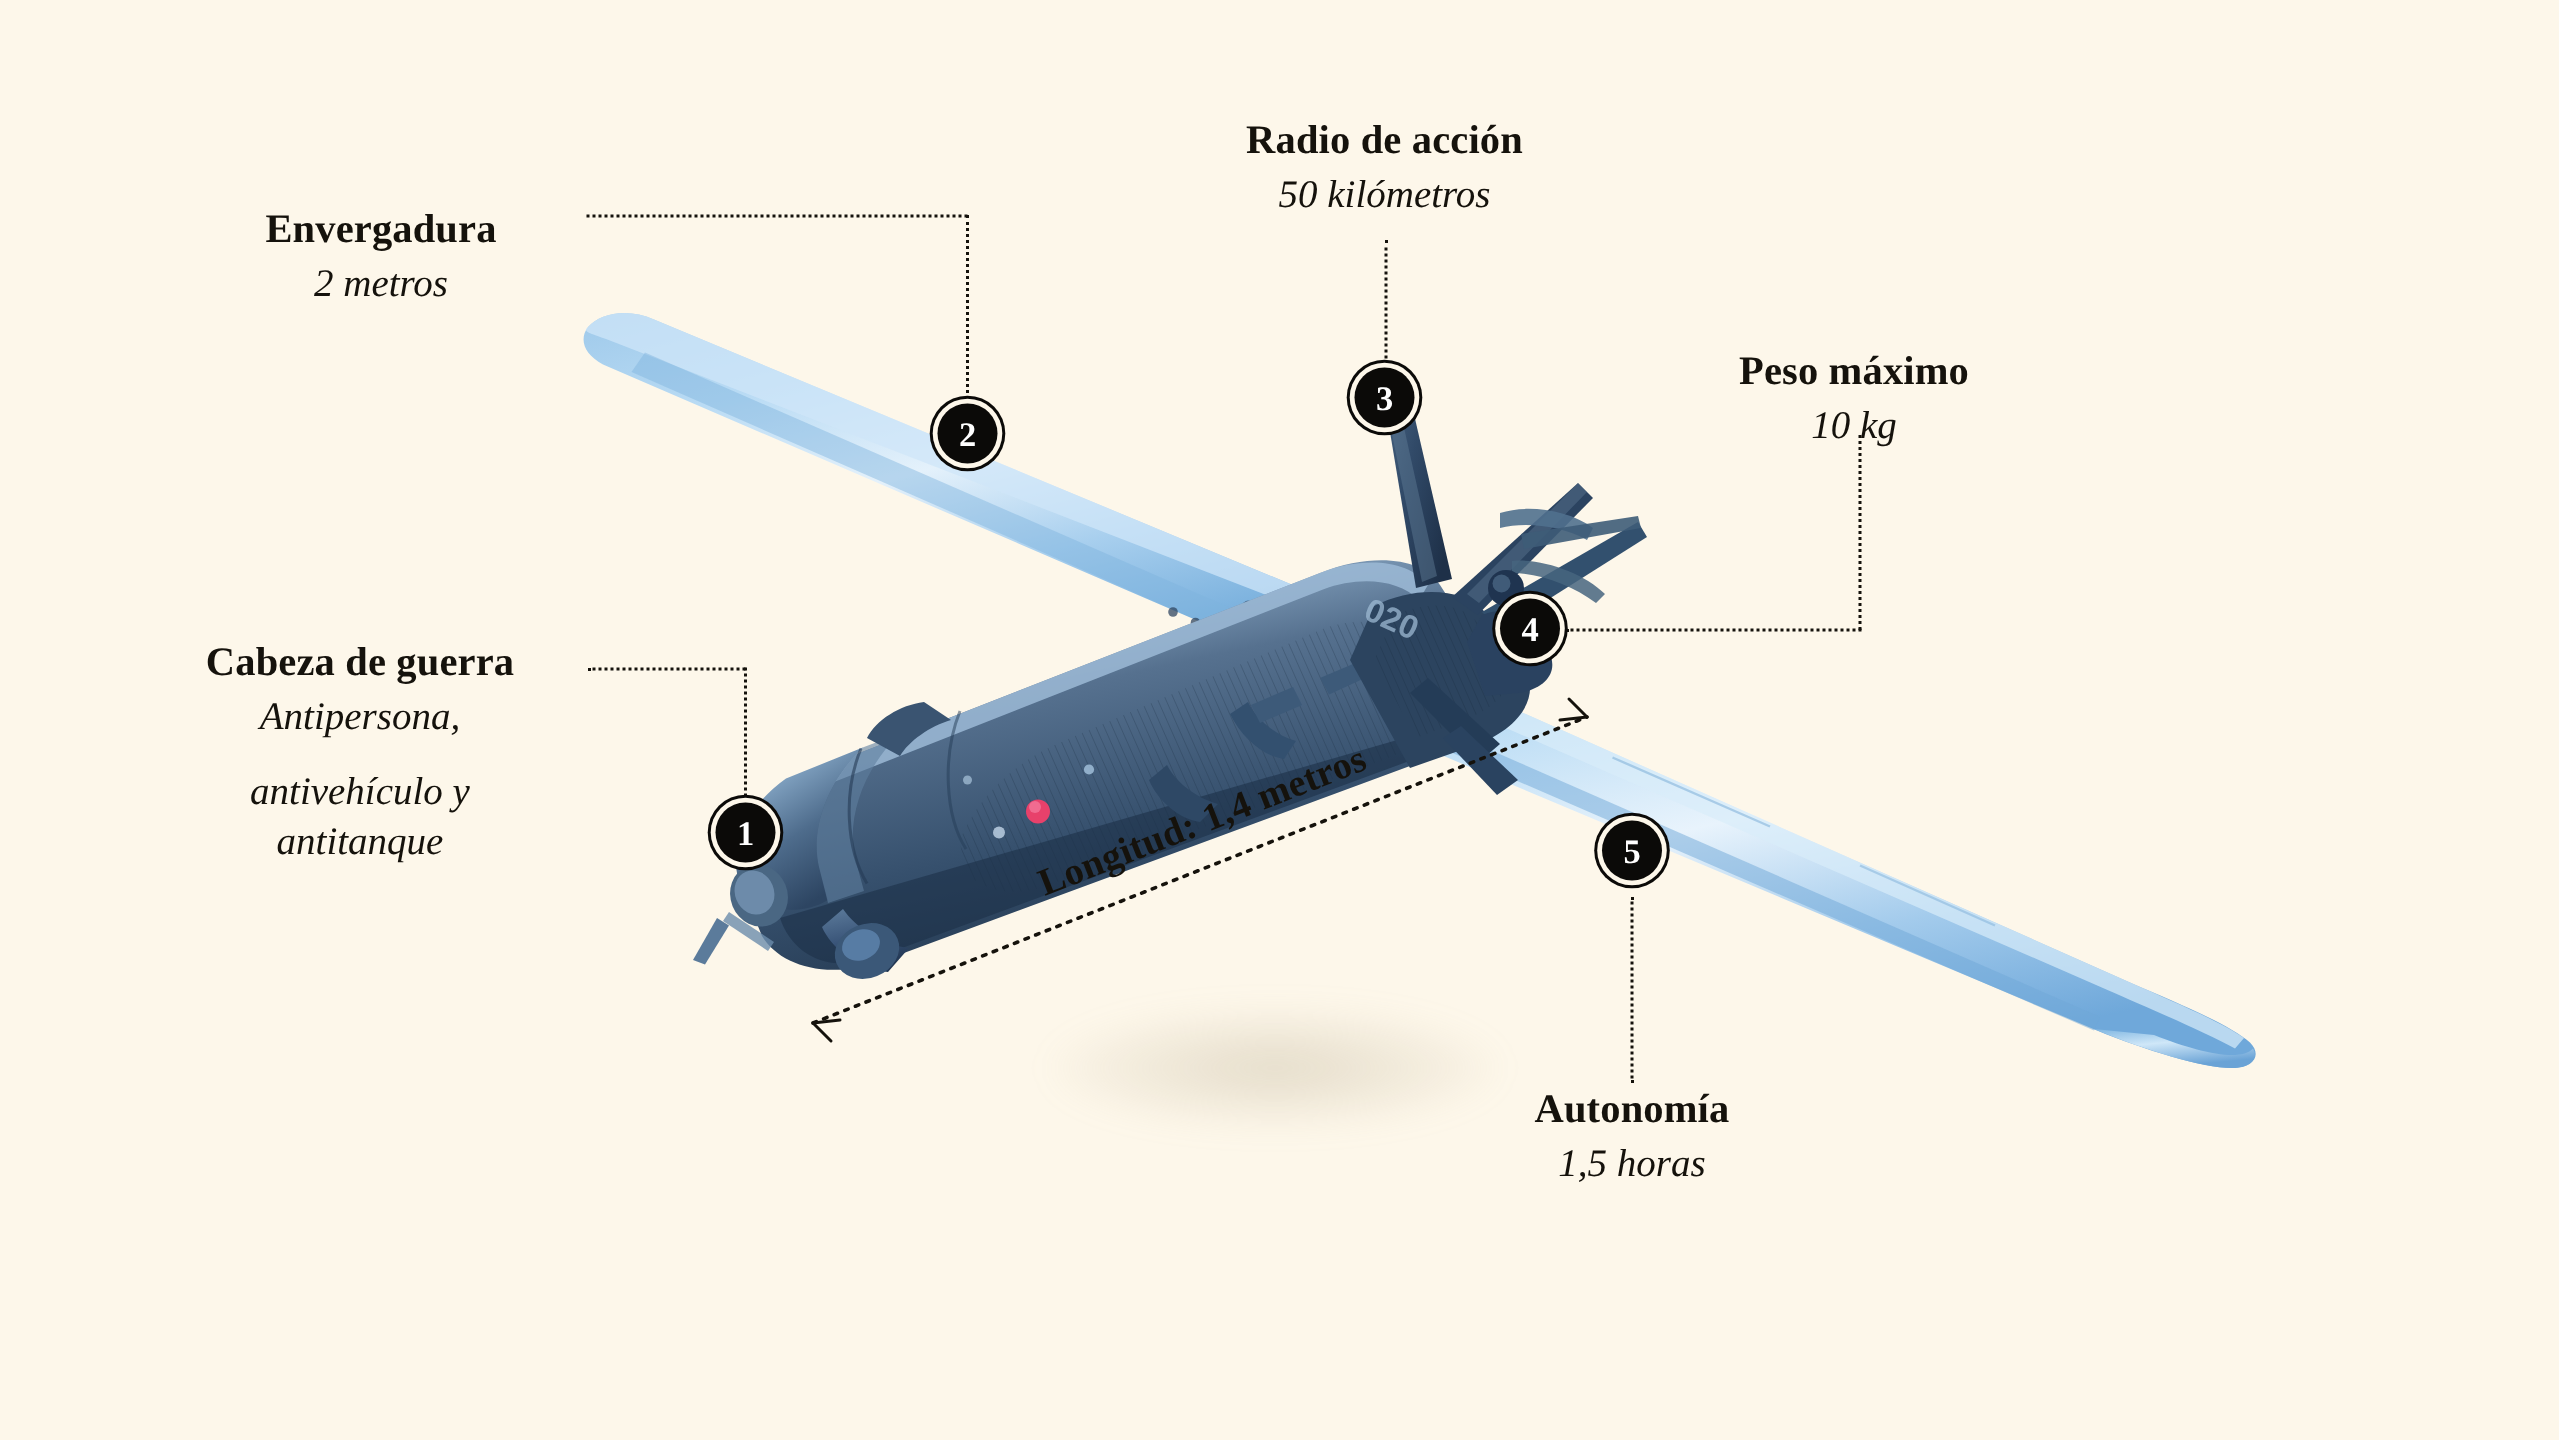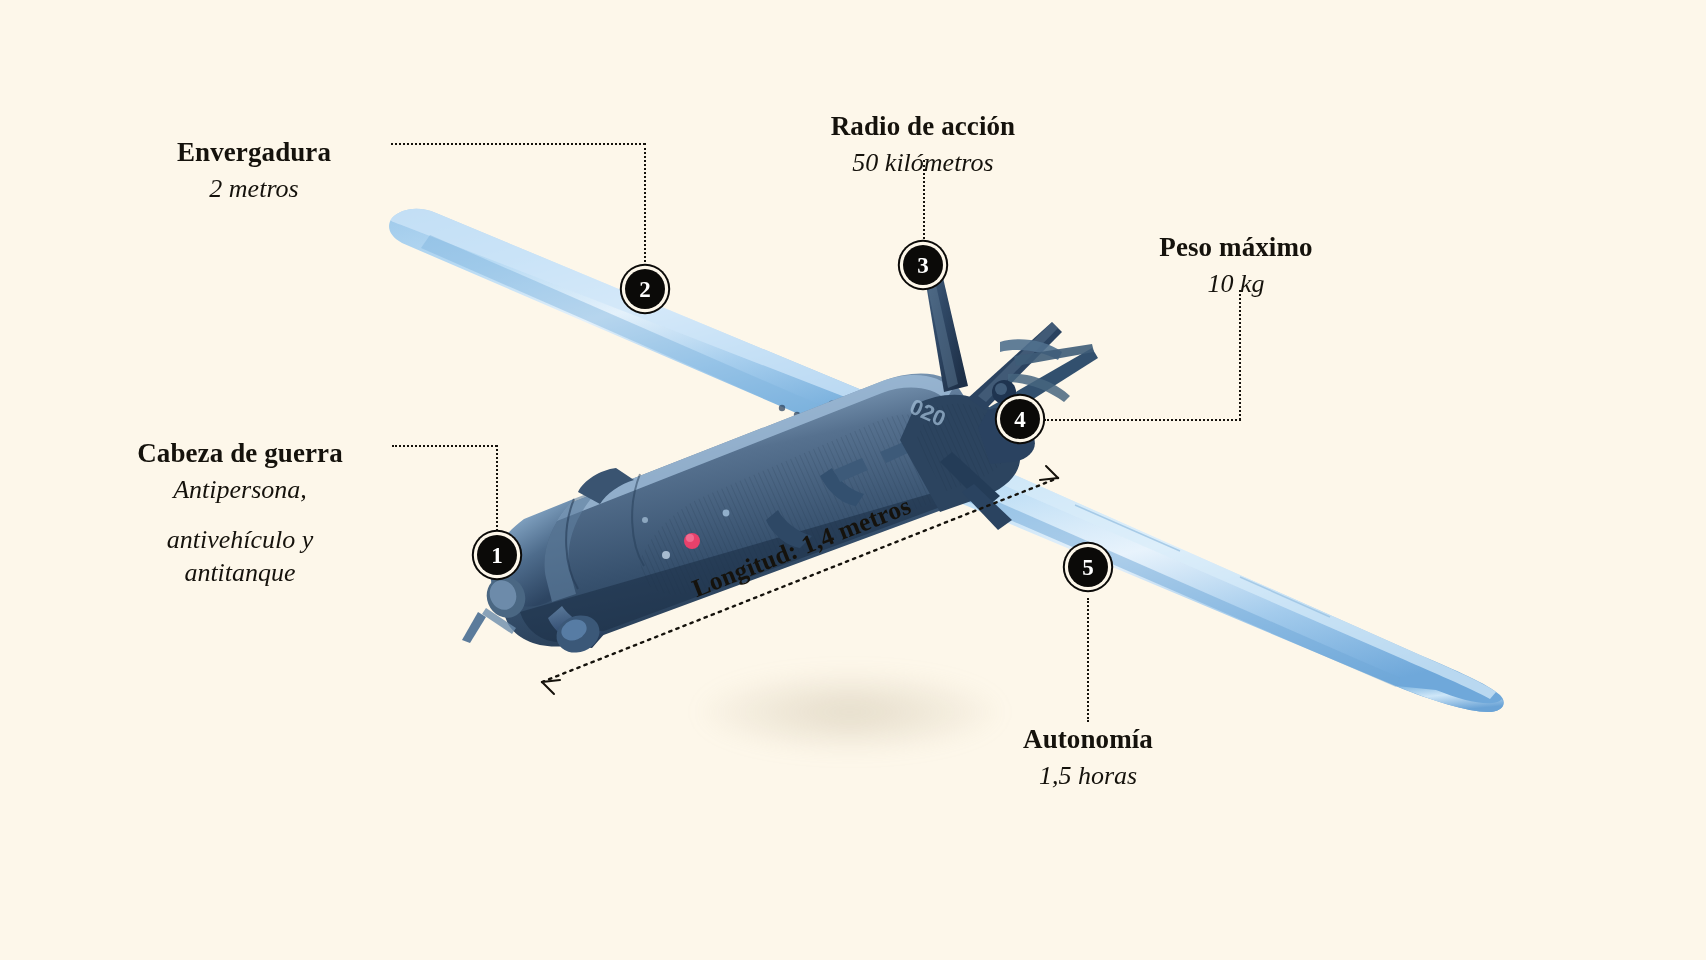--- a/index.html
+++ b/index.html
@@ -269,31 +269,31 @@
   <div class="marker" style="left:625px; top:269px;">2</div>
   <div class="marker" style="left:903px; top:245px;">3</div>
   <div class="marker" style="left:1000px; top:399px;">4</div>
   <div class="marker" style="left:1068px; top:547px;">5</div>
 
   <div class="callout c-center" style="left:138px; top:125px; width:232px;margin-top:12px;">
     <div class="title">Envergadura</div>
     <div class="value">2 metros</div>
   </div>
 
-  <div class="callout c-center" style="left:783px; top:78px; width:280px;margin-top:33px;">
+  <div class="callout c-center" style="left:783px; top:78px; width:280px;">
     <div class="title">Radio de acción</div>
     <div class="value">50 kilómetros</div>
   </div>
 
   <div class="callout c-center" style="left:1118px; top:232px; width:236px;">
     <div class="title">Peso máximo</div>
     <div class="value">10 kg</div>
   </div>
 
-  <div class="callout c-center" style="left:110px; top:438px; width:260px;">
+  <div class="callout c-center" style="left:110px; top:426px; width:260px;">
     <div class="title">Cabeza de guerra</div>
     <div class="value">Antipersona,</div>
     <div class="value" style="margin-top:17px;">antivehículo y</div>
     <div class="value" style="margin-top:0;">antitanque</div>
   </div>
 
   <div class="callout c-center" style="left:970px; top:724px; width:236px;">
     <div class="title">Autonomía</div>
     <div class="value">1,5 horas</div>
   </div>

